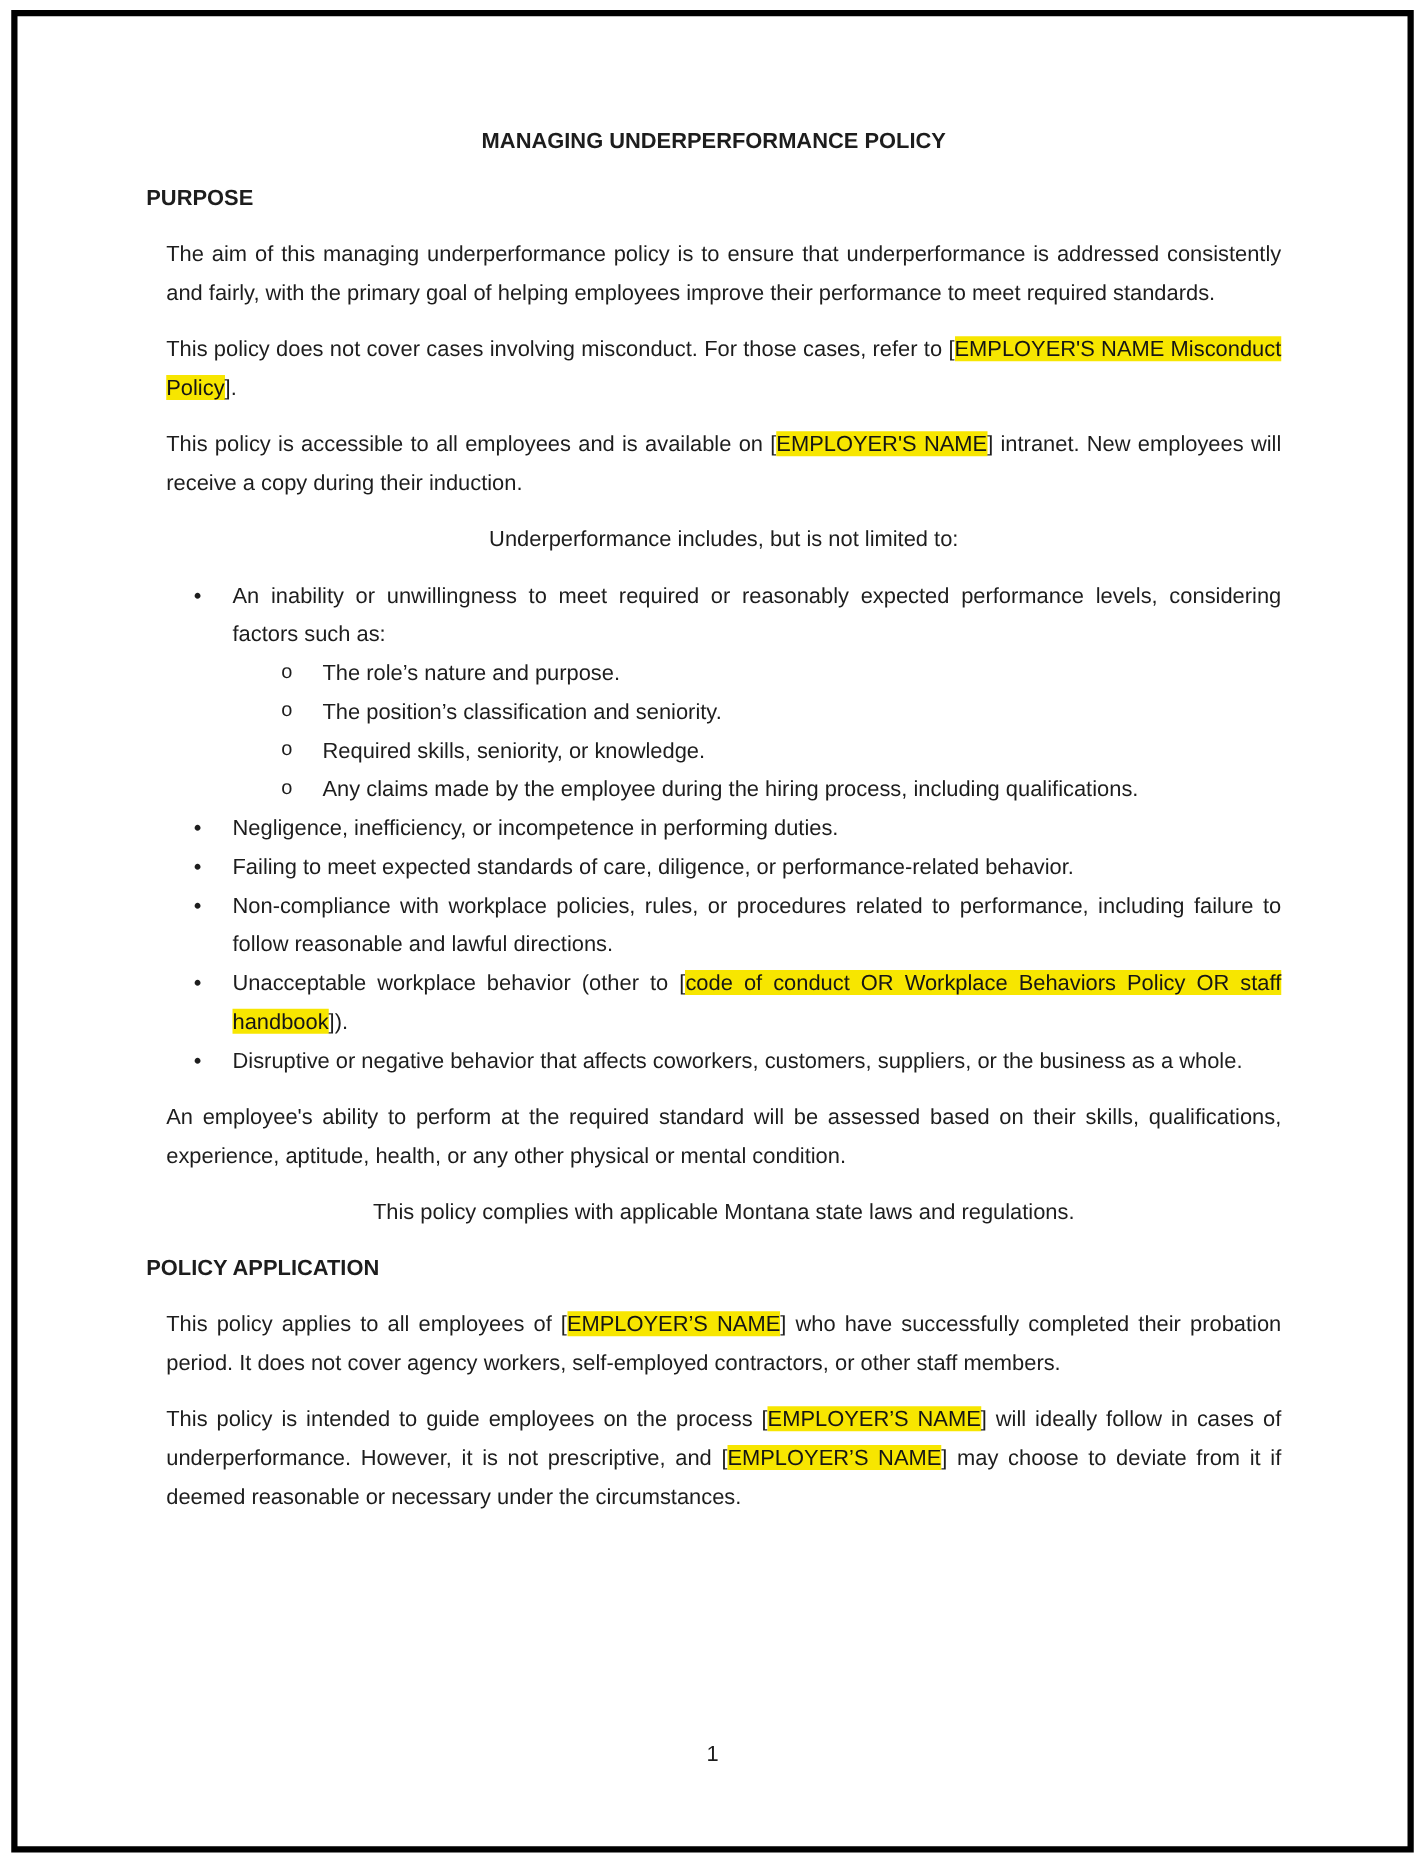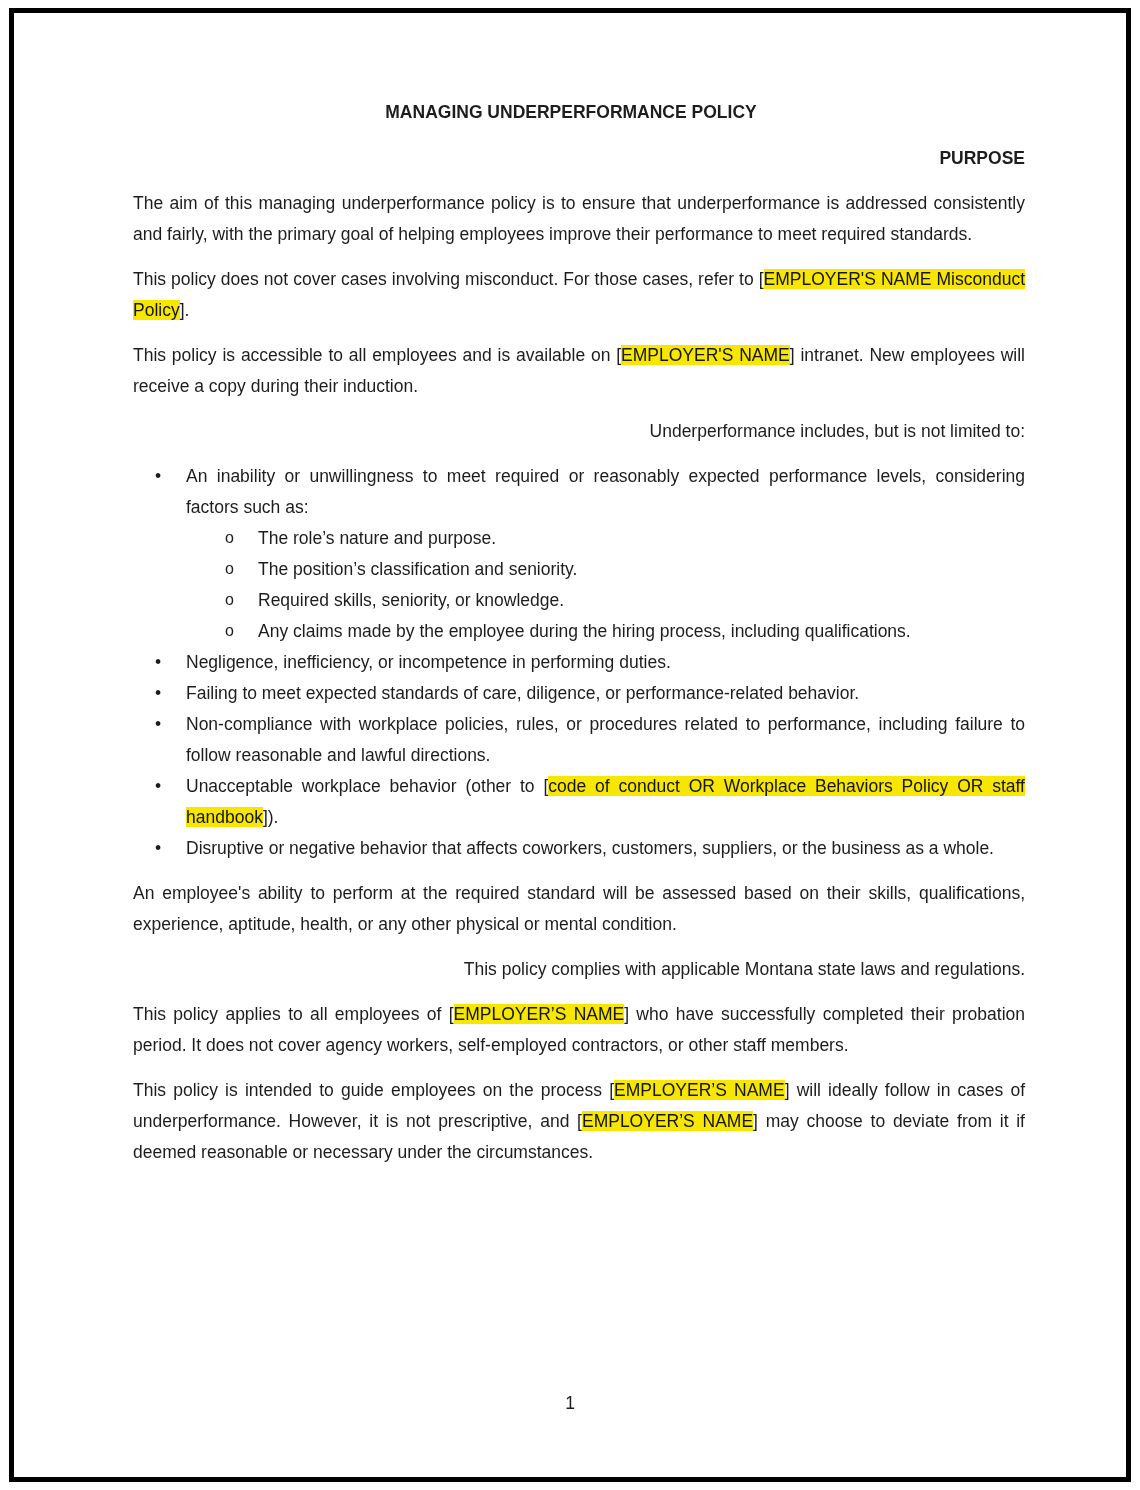--- a/index.html
+++ b/index.html
@@ -23,28 +23,28 @@
     font-size: 17.5px;
     line-height: 31px;
   }
   .doc-title {
     text-align: center;
     font-weight: 700;
     margin: 0 0 15px 0;
   }
   .section-heading {
     font-weight: 700;
-    text-align: right;
+    text-align: left;
     margin: 0 0 14px 0;
   }
   .para {
     text-align: justify;
     margin: 0 0 14px 16px;
   }
-  .para-left { text-align: right; }
+  .para-left { text-align: center; }
   .hl {
     background: #f7e600;
     color: #151515;
   }
   .bullet-list { margin: 0 0 14px 0; }
   .bullet-item {
     position: relative;
     padding-left: 69px;
     text-align: justify;
   }
@@ -128,20 +128,21 @@
       <div class="bullet-item">
         <span class="marker">•</span><span>Disruptive or negative behavior that affects coworkers, customers, suppliers, or the business as a whole.</span>
       </div>
 
     </div>
 
     <div class="para"><span>An employee's ability to perform at the required standard will be assessed based on their skills, qualifications, experience, aptitude, health, or any other physical or mental condition.</span></div>
 
     <div class="para para-left"><span>This policy complies with applicable Montana state laws and regulations.</span></div>
 
+    <div class="section-heading">POLICY APPLICATION</div>
 
     <div class="para"><span>This policy applies to all employees of [</span><span class="hl">EMPLOYER’S NAME</span><span>] who have successfully completed their probation period. It does not cover agency workers, self-employed contractors, or other staff members.</span></div>
 
     <div class="para"><span>This policy is intended to guide employees on the process [</span><span class="hl">EMPLOYER’S NAME</span><span>] will ideally follow in cases of underperformance. However, it is not prescriptive, and [</span><span class="hl">EMPLOYER’S NAME</span><span>] may choose to deviate from it if deemed reasonable or necessary under the circumstances.</span></div>
 
 
   </div>
 
   <div class="page-number">1</div>
 

